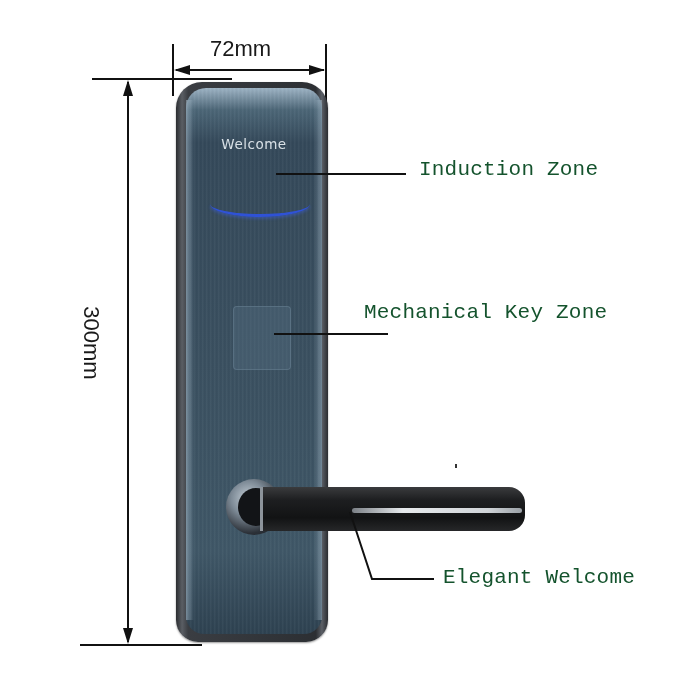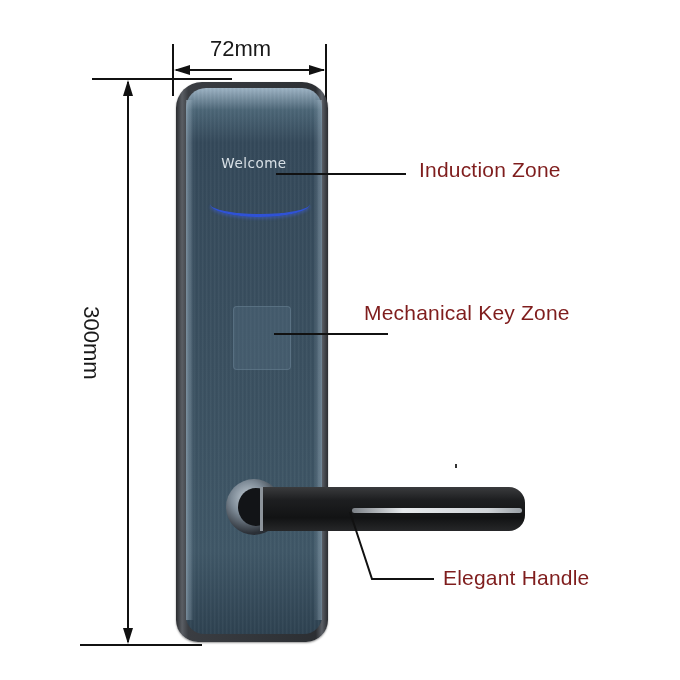--- a/index.html
+++ b/index.html
@@ -1,19 +1,19 @@
 <!DOCTYPE html>
 <html><head>
 <meta charset="utf-8">
 <style>
   html, body { margin: 0; padding: 0; background: #ffffff; }
   body { width: 680px; height: 680px; position: relative; overflow: hidden; font-family: "DejaVu Sans", sans-serif; }
   .abs { position: absolute; }
   .line { position: absolute; background: #111; }
-  .label { position: absolute; color: #7f1d1d; font-family: Liberation Sans, sans-serif; font-size: 21px; white-space: nowrap; letter-spacing: 0.2px; }
+  .label { position: absolute; color: #14532d; font-family: Liberation Mono, monospace; font-size: 21px; white-space: nowrap; letter-spacing: 0.2px; }
   .dim-label { position: absolute; color: #1a1a1a; font-family: "Liberation Sans", sans-serif; font-size: 22px; white-space: nowrap; text-align: right; }
   .arrow-r { position: absolute; width: 0; height: 0; border-top: 5px solid transparent; border-bottom: 5px solid transparent; border-left: 16px solid #111; }
   .arrow-l { position: absolute; width: 0; height: 0; border-top: 5px solid transparent; border-bottom: 5px solid transparent; border-right: 16px solid #111; }
   .arrow-u { position: absolute; width: 0; height: 0; border-left: 5px solid transparent; border-right: 5px solid transparent; border-bottom: 16px solid #111; }
   .arrow-d { position: absolute; width: 0; height: 0; border-left: 5px solid transparent; border-right: 5px solid transparent; border-top: 16px solid #111; }
 
   
   .lock-frame {
     position: absolute; left: 176px; top: 82px; width: 152px; height: 560px;
     border-radius: 26px 26px 22px 22px;
@@ -22,21 +22,21 @@
   }
   .lock-face {
     position: absolute; left: 186px; top: 88px; width: 136px; height: 546px;
     border-radius: 20px 20px 18px 18px;
     background:
       repeating-linear-gradient(90deg, rgba(255,255,255,0.035) 0px, rgba(255,255,255,0.035) 1px, rgba(0,0,0,0.03) 2px, rgba(0,0,0,0) 4px),
       linear-gradient(180deg, #9db3c4 0%, #4c6677 4%, #34495a 10%, #3a5060 50%, #3f5767 85%, #2e4251 100%);
   }
   .face-edge-l { position: absolute; left: 186px; top: 100px; width: 8px; height: 520px; background: linear-gradient(90deg, rgba(180,200,215,0.5), rgba(180,200,215,0)); }
   .face-edge-r { position: absolute; left: 314px; top: 100px; width: 8px; height: 520px; background: linear-gradient(270deg, rgba(180,200,215,0.45), rgba(180,200,215,0)); }
-  .welcome { position: absolute; left: 186px; width: 136px; top: 136px; text-align: center; color: #d8e0e6; font-family: "DejaVu Sans", sans-serif; font-size: 13.5px; letter-spacing: 0.5px; margin-top: 19px; }
+  .welcome { position: absolute; left: 186px; width: 136px; top: 136px; text-align: center; color: #d8e0e6; font-family: "DejaVu Sans", sans-serif; font-size: 13.5px; letter-spacing: 0.5px; }
   .indicator {
     position: absolute; left: 210px; top: 204px; width: 100px; height: 10px;
     border-bottom: 3px solid #2f52d6; border-radius: 0 0 50% 50% / 0 0 100% 100%;
     box-shadow: 0 2px 3px rgba(60,100,255,0.35);
   }
   .keyhole {
     position: absolute; left: 233px; top: 306px; width: 56px; height: 62px;
     border-radius: 4px; background: rgba(90,115,135,0.35); border: 1px solid rgba(110,135,155,0.45);
   }
   
@@ -91,13 +91,13 @@
 
 <div class="line" style="left:276px; top:173px; width:130px; height:2px;"></div>
 <div class="label" style="left:419px; top:158px;">Induction Zone</div>
 
 <div class="line" style="left:274px; top:333px; width:114px; height:2px;"></div>
 <div class="label" style="left:364px; top:301px;">Mechanical Key Zone</div>
 
 <svg class="abs" width="680" height="680" style="left:0; top:0; pointer-events:none;">
   <polyline points="350,512 372,579 434,579" fill="none" stroke="#111" stroke-width="2"></polyline>
 </svg>
-<div class="label" style="left:443px; top:566px;">Elegant Handle</div>
+<div class="label" style="left:443px; top:566px;">Elegant Welcome</div>
 
 </body></html>

